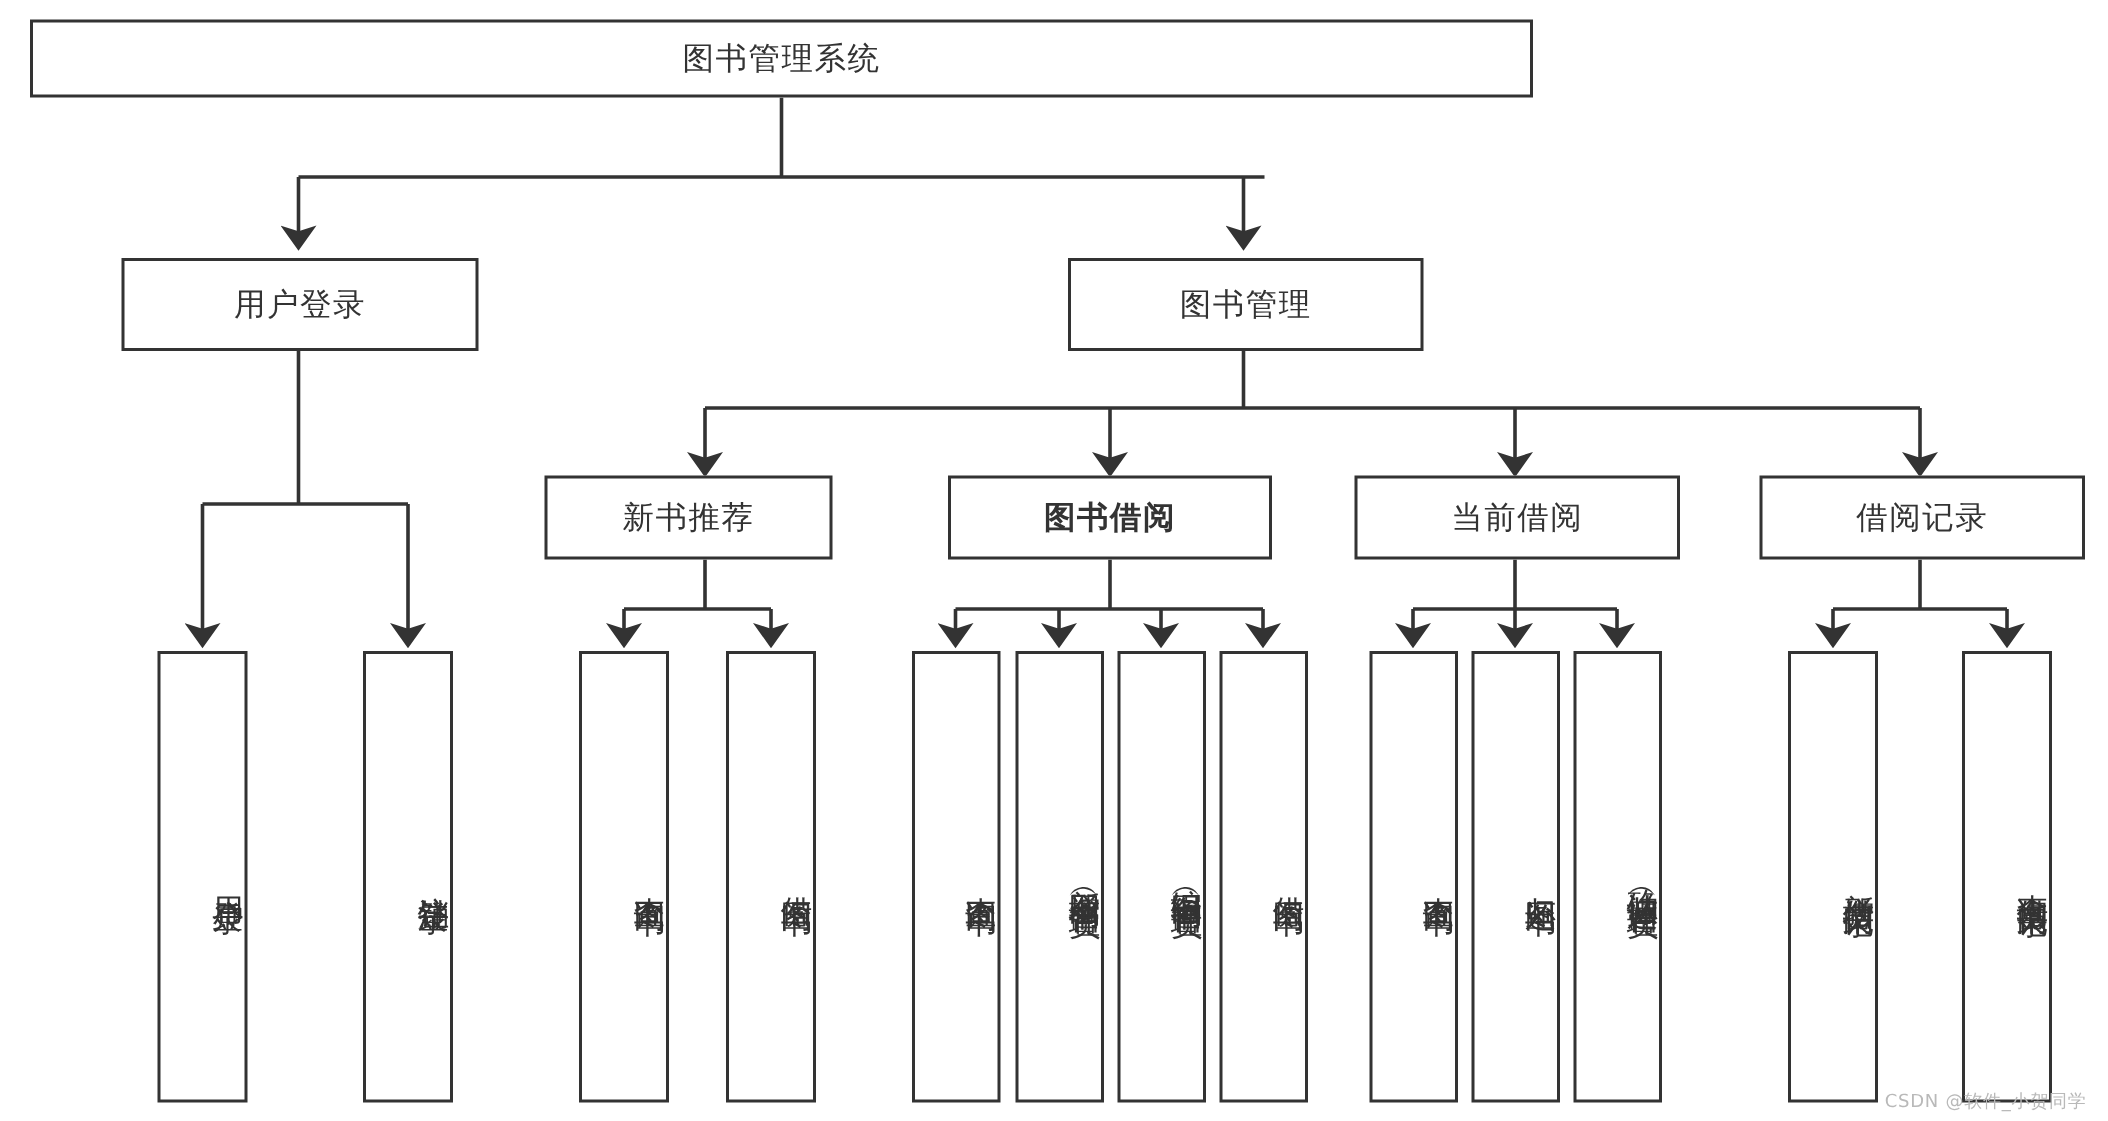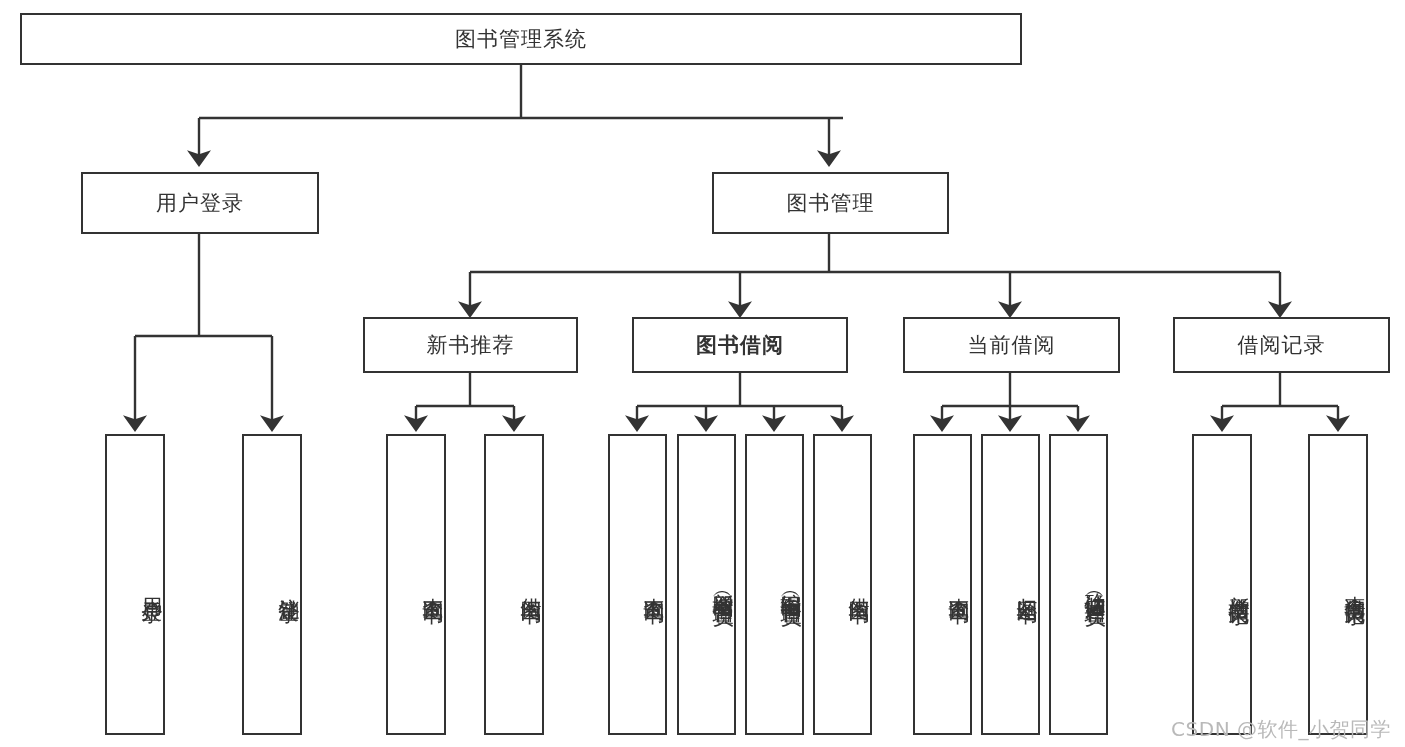--- a/index.html
+++ b/index.html
@@ -48,21 +48,21 @@
   .node.v .vtext{
     writing-mode:vertical-rl;
     text-orientation:upright;
     display:block;
     text-align:center;
   }
   .watermark{
     position:absolute;
     right:14px;
     bottom:4px;
-    font-size:20px;
+    font-size:12px;
     color:#b9b9b9;
     letter-spacing:0.5px;
     white-space:nowrap;
   }
 </style>
 </head>
 <body>
 
 <div id="canvas">
 
@@ -120,21 +120,21 @@
     <span>图书管理系统</span>
   </div>
 
   <div class="node h" style="left:81px;top:172px;width:238px;height:62px;">
     <span>用户登录</span>
   </div>
   <div class="node h" style="left:712px;top:172px;width:237px;height:62px;">
     <span>图书管理</span>
   </div>
 
-  <div class="node h" style="left:363px;top:317px;width:215px;height:56px;">
+  <div class="node h" style="left:363px;top:317px;width:192px;height:56px;">
     <span>新书推荐</span>
   </div>
   <div class="node h" style="left:632px;top:317px;width:216px;height:56px;font-weight:bold;">
     <span>图书借阅</span>
   </div>
   <div class="node h" style="left:903px;top:317px;width:217px;height:56px;">
     <span>当前借阅</span>
   </div>
   <div class="node h" style="left:1173px;top:317px;width:217px;height:56px;">
     <span>借阅记录</span>

